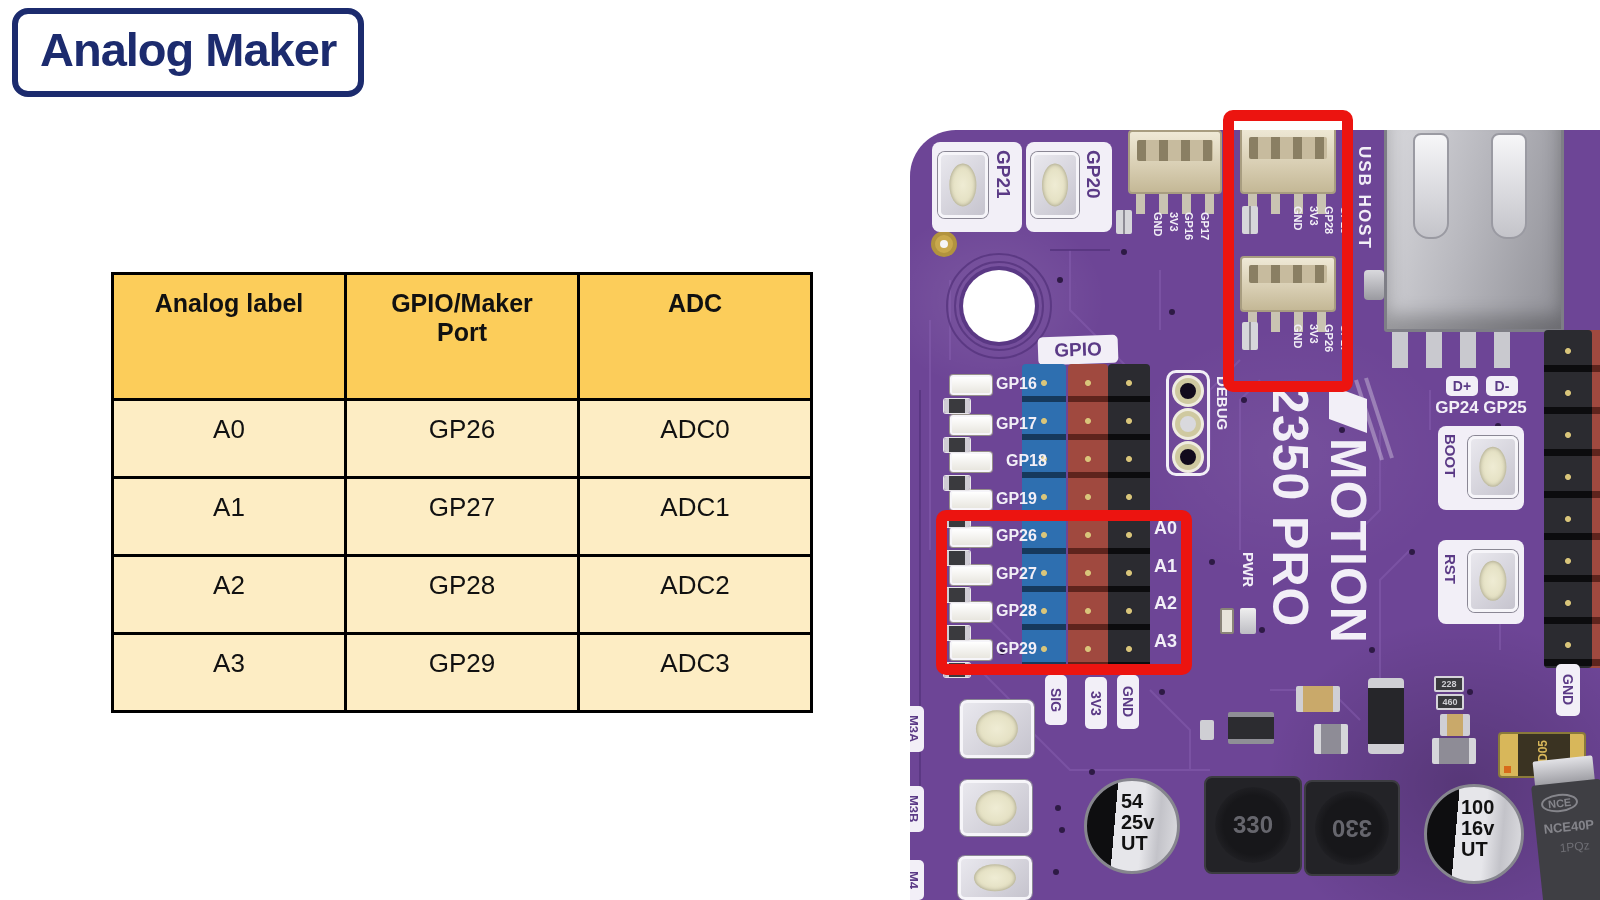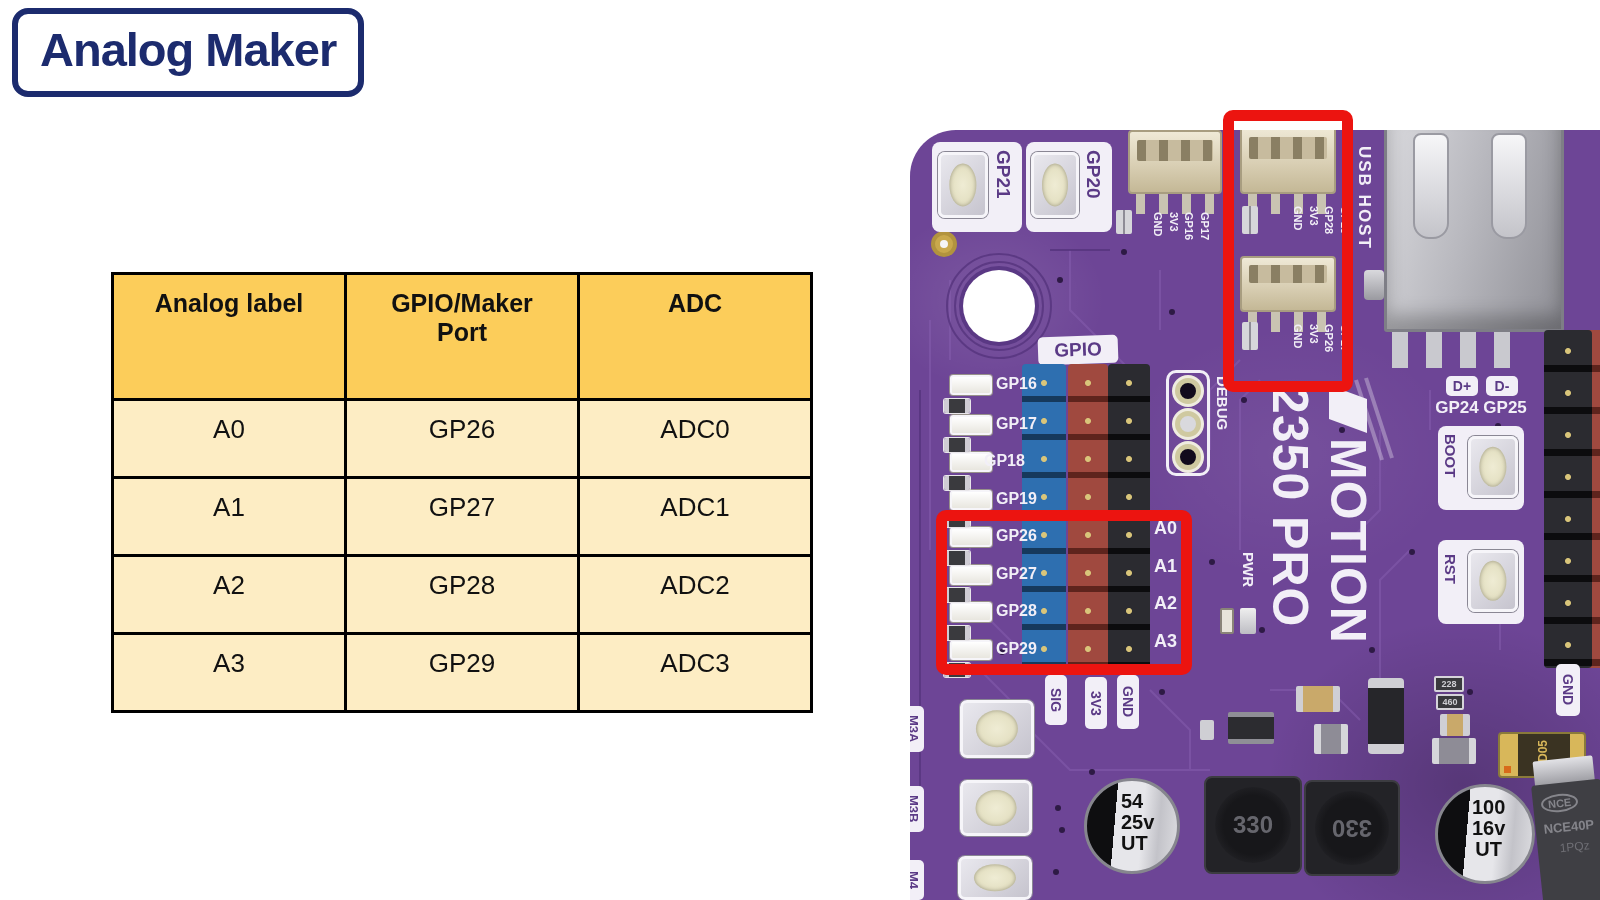--- a/index.html
+++ b/index.html
@@ -258,21 +258,21 @@
   </div>
   <div class="hdr hdr-blue abs" style="left:112px;top:234px;width:44px;height:304px;"></div>
   <div class="hdr hdr-red abs" style="left:158px;top:234px;width:40px;height:304px;"></div>
   <div class="hdr hdr-black abs" style="left:198px;top:234px;width:42px;height:304px;"></div>
 
   <div class="led abs" style="left:40px;top:245px;width:42px;height:20px;"></div>
   <div class="silk abs" style="left:86px;top:245px;font-size:16px;">GP16</div>
   <div class="led abs" style="left:40px;top:285px;width:42px;height:20px;"></div>
   <div class="silk abs" style="left:86px;top:285px;font-size:16px;">GP17</div>
   <div class="led abs" style="left:40px;top:322px;width:42px;height:20px;"></div>
-  <div class="silk abs" style="left:74px;top:322px;font-size:16px;">GP18</div>
+  <div class="silk abs" style="left:96px;top:322px;font-size:16px;">GP18</div>
   <div class="led abs" style="left:40px;top:360px;width:42px;height:20px;"></div>
   <div class="silk abs" style="left:86px;top:360px;font-size:16px;">GP19</div>
   <div class="led abs" style="left:40px;top:397px;width:42px;height:20px;"></div>
   <div class="silk abs" style="left:86px;top:397px;font-size:16px;">GP26</div>
   <div class="led abs" style="left:40px;top:435px;width:42px;height:20px;"></div>
   <div class="silk abs" style="left:86px;top:435px;font-size:16px;">GP27</div>
   <div class="led abs" style="left:40px;top:472px;width:42px;height:20px;"></div>
   <div class="silk abs" style="left:86px;top:472px;font-size:16px;">GP28</div>
   <div class="led abs" style="left:40px;top:510px;width:42px;height:20px;"></div>
   <div class="silk abs" style="left:86px;top:510px;font-size:16px;">GP29</div>
@@ -348,21 +348,21 @@
     <div class="ct" style="font-size:20px;">54
 25v
 UT</div>
   </div>
   <div class="ind abs" style="left:294px;top:646px;width:98px;height:98px;">
     <div class="disc">330</div>
   </div>
   <div class="ind abs" style="left:394px;top:650px;width:96px;height:96px;">
     <div class="disc" style="transform:rotate(180deg);">330</div>
   </div>
-  <div class="ecap abs" style="left:525px;top:654px;width:100px;height:100px;text-align:center;">
+  <div class="ecap abs" style="left:514px;top:654px;width:100px;height:100px;">
     <div class="ct" style="font-size:20px;">100
 16v
 UT</div>
   </div>
 
   <div class="abs" style="left:588px;top:602px;width:88px;height:46px;border-radius:4px;border:2px solid #8a7a3a;background:linear-gradient(90deg,#d8b75a 0 18px,#3a3322 18px 70px,#d8b75a 70px);">
     <span class="vtext abs" style="left:36px;top:6px;font-size:12px;font-weight:bold;color:#d8b75a;transform:rotate(180deg);">SD05</span>
     <span class="abs" style="left:4px;top:32px;width:7px;height:7px;background:#d86a1a;"></span>
   </div>
 

